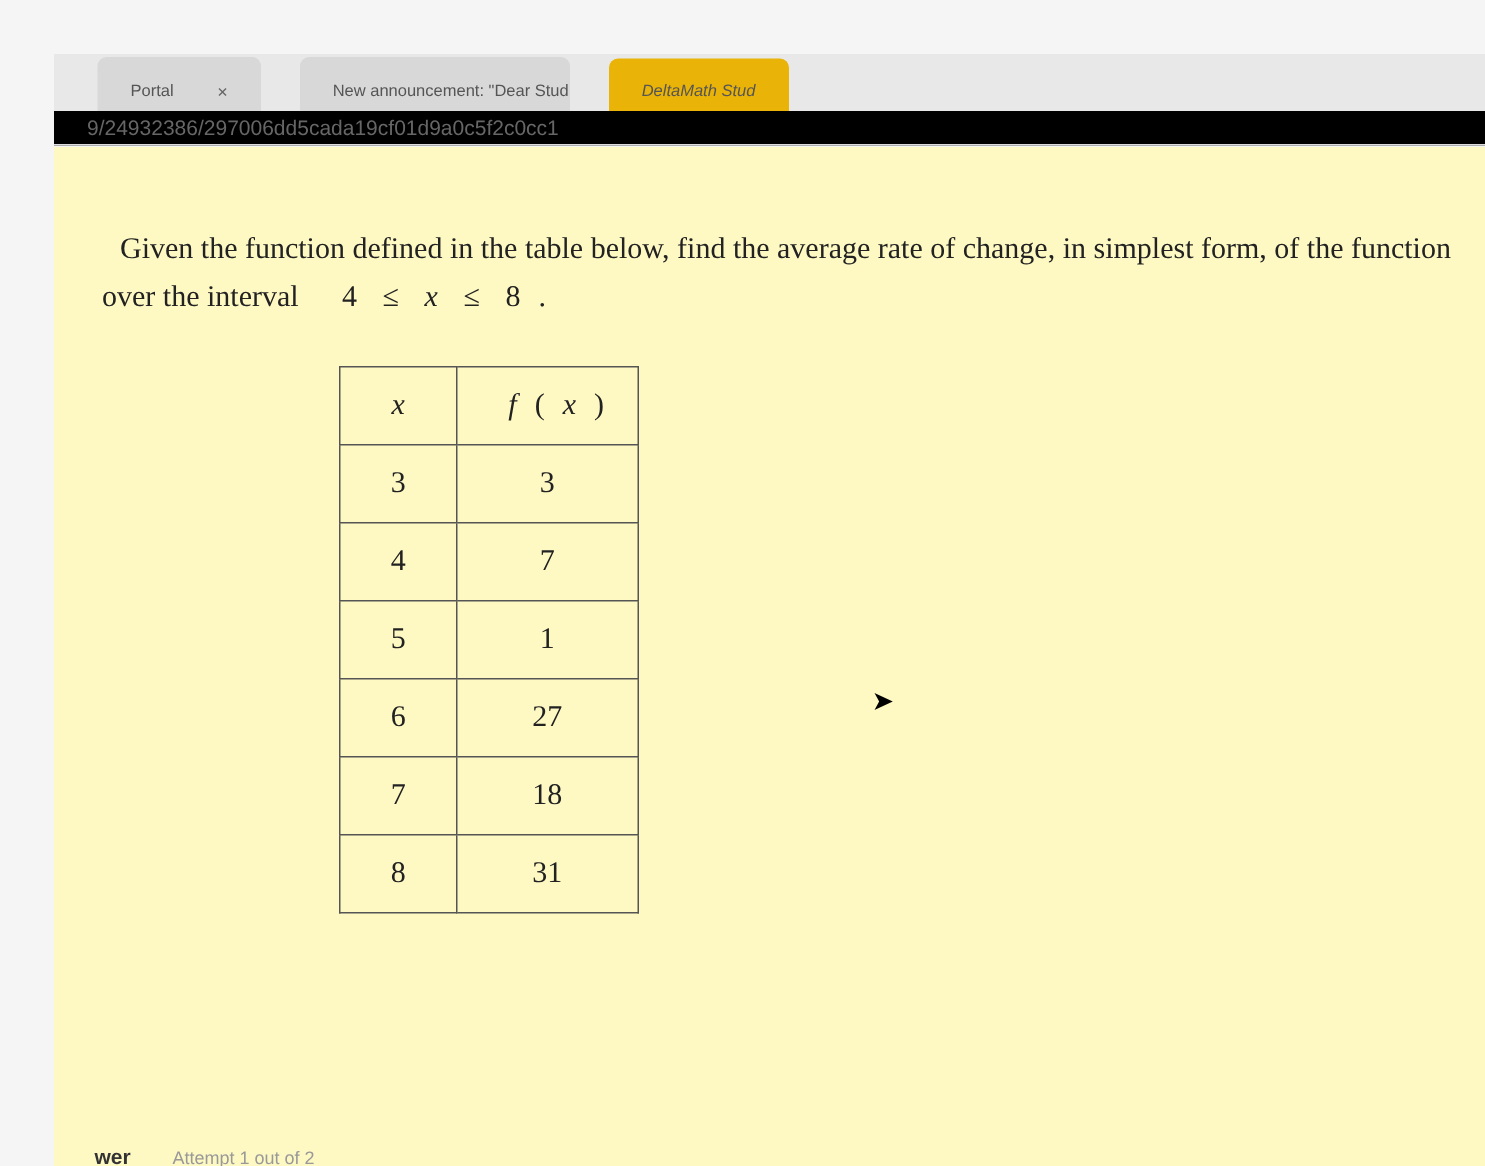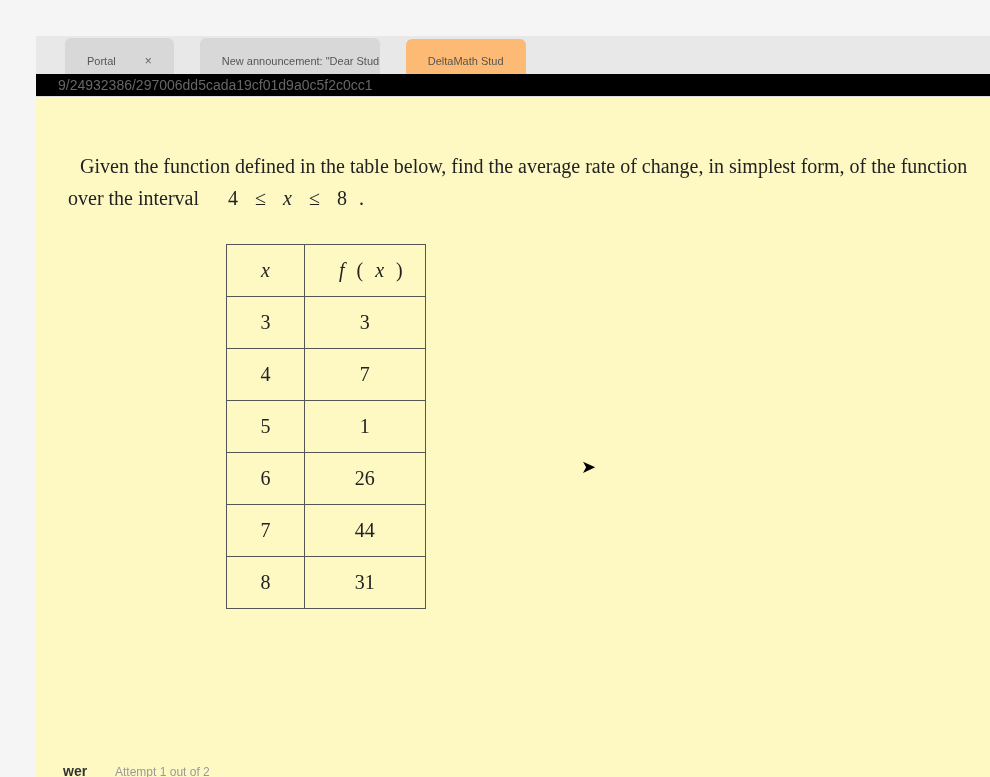--- a/index.html
+++ b/index.html
@@ -42,21 +42,22 @@
       display: flex;
       align-items: center;
       gap: 5px;
       max-width: 180px;
       white-space: nowrap;
       overflow: hidden;
       text-overflow: ellipsis;
     }
     
     .tab.active {
-      background: #fdba74;
+      background: #eab308;
+      font-style: italic;
     }
     
     .tab-close {
       font-size: 12px;
       color: #666;
       cursor: pointer;
     }
     
     .url-bar {
       position: absolute;
@@ -184,25 +185,25 @@
       <tr>
         <td>4</td>
         <td>7</td>
       </tr>
       <tr>
         <td>5</td>
         <td>1</td>
       </tr>
       <tr>
         <td>6</td>
-        <td>26</td>
+        <td>27</td>
       </tr>
       <tr>
         <td>7</td>
-        <td>44</td>
+        <td>18</td>
       </tr>
       <tr>
         <td>8</td>
         <td>31</td>
       </tr>
     </tbody>
   </table>
 </div>
 
 <div class="cursor">➤</div>

